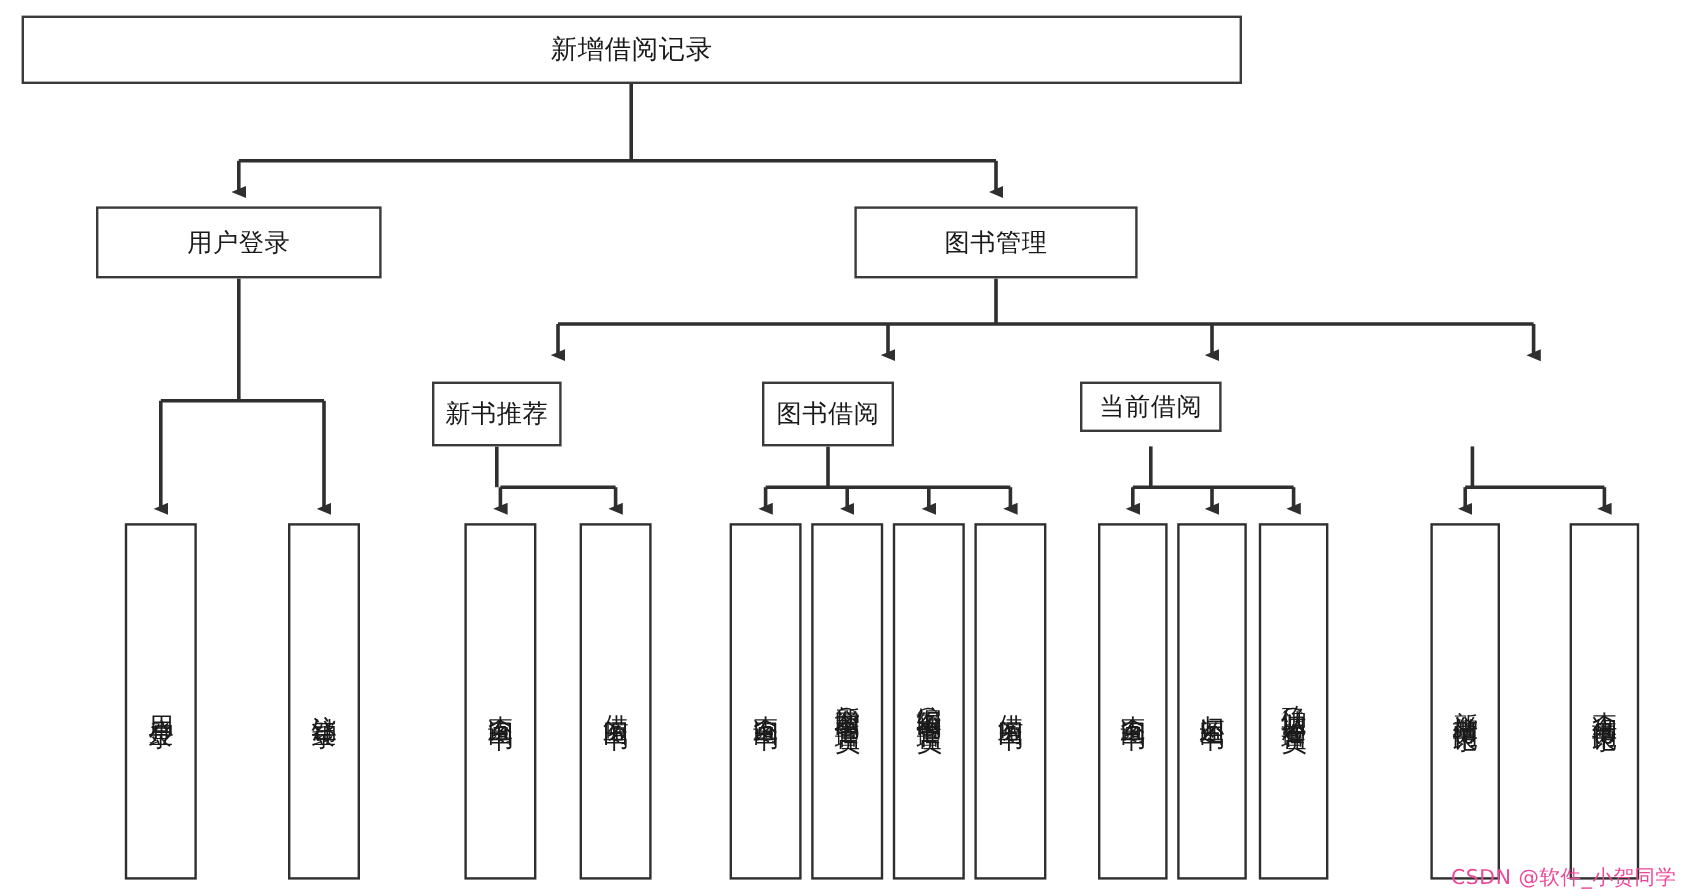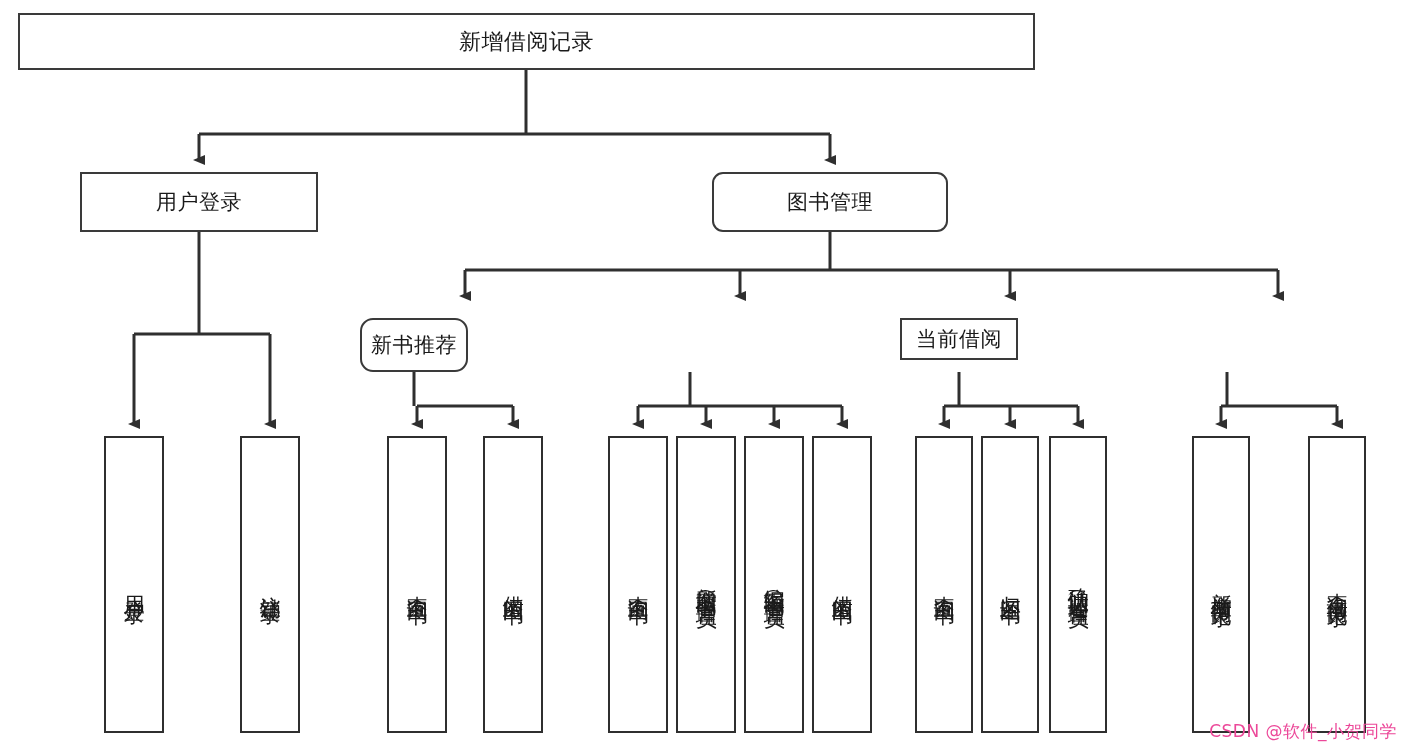--- a/index.html
+++ b/index.html
@@ -108,26 +108,29 @@
     </g>
   </svg>
 
   <div class="node root" style="left:18px;top:13px;width:1017px;height:57px;">
     <span class="lbl">新增借阅记录</span>
   </div>
 
   <div class="node" style="left:80px;top:172px;width:238px;height:60px;">
     <span class="lbl">用户登录</span>
   </div>
-  <div class="node" style="left:712px;top:172px;width:236px;height:60px;border-radius:11px;">
+  <div class="node" style="left:712px;top:172px;width:236px;height:60px;">
     <span class="lbl">图书管理</span>
   </div>
 
-  <div class="node" style="left:360px;top:318px;width:108px;height:54px;border-radius:13px;">
+  <div class="node" style="left:360px;top:318px;width:108px;height:54px;">
     <span class="lbl">新书推荐</span>
+  </div>
+  <div class="node" style="left:635px;top:318px;width:110px;height:54px;">
+    <span class="lbl">图书借阅</span>
   </div>
   <div class="node" style="left:900px;top:318px;width:118px;height:42px;">
     <span class="lbl">当前借阅</span>
   </div>
 
   <div class="node leaf" style="left:104px;top:436px;width:60px;height:297px;">
     <span class="lbl">用户登录</span>
   </div>
   <div class="node leaf" style="left:240px;top:436px;width:60px;height:297px;">
     <span class="lbl">注销登录</span>

